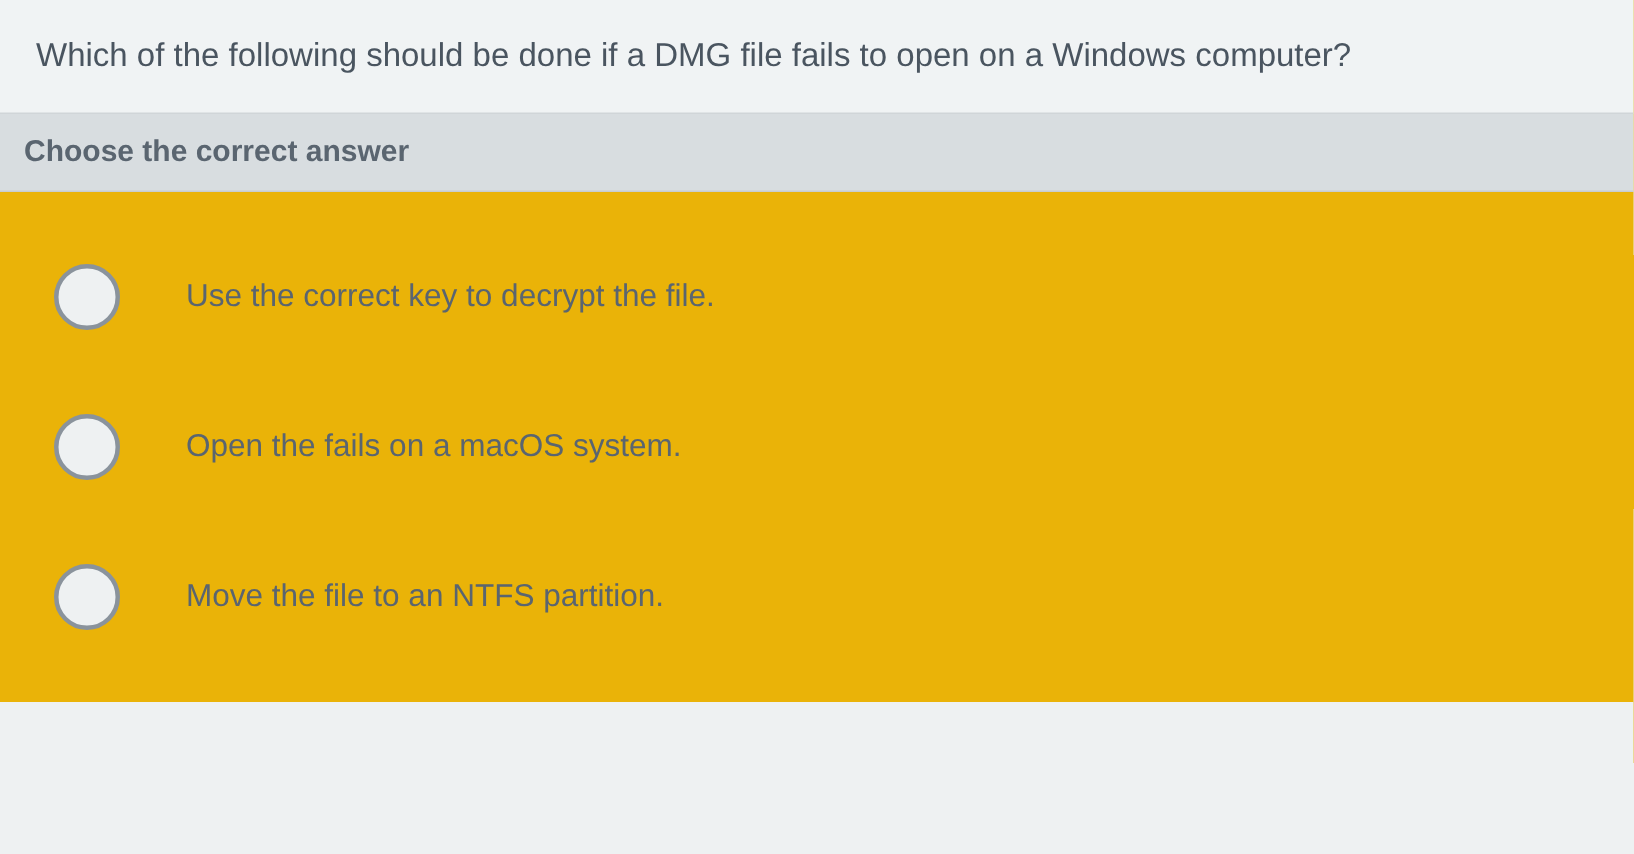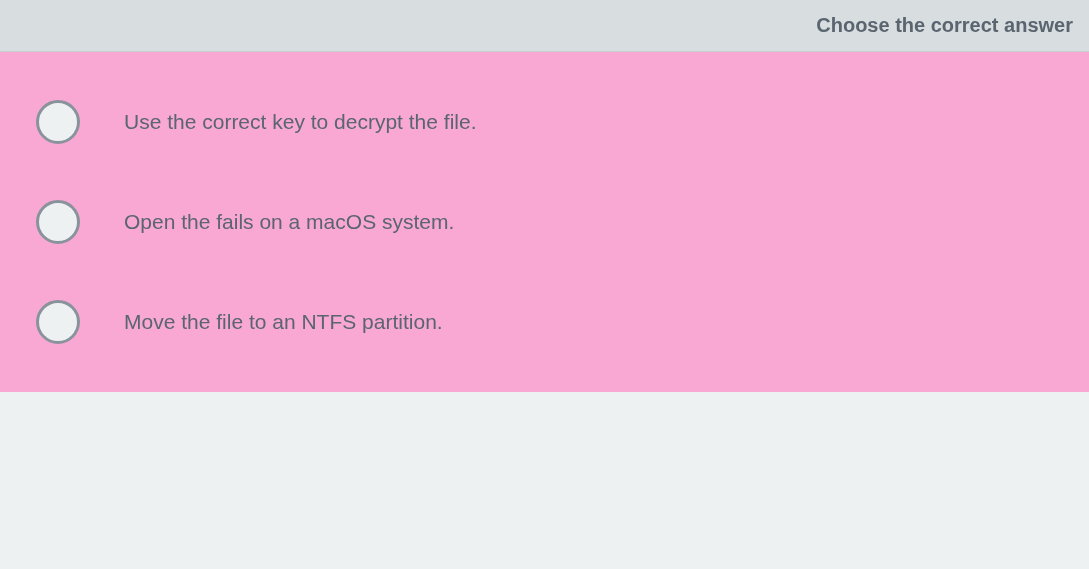--- a/index.html
+++ b/index.html
@@ -32,25 +32,24 @@
     }
     .instruction-bar {
       background: #d8dde0;
       padding: 14px 16px;
       border-bottom: 1px solid #c8cdd0;
     }
     .instruction-text {
       font-size: 20px;
       color: #5a6570;
       font-weight: 600;
-      text-align: right;
     }
     .options-container {
       padding: 20px 24px;
-      background: #f9a8d4;
+      background: #eab308;
     }
     .option-row {
       display: flex;
       align-items: center;
       padding: 28px 12px;
       cursor: pointer;
     }
     .radio-circle {
       width: 44px;
       height: 44px;
@@ -64,20 +63,23 @@
       color: #5a6570;
       margin-left: 44px;
       font-weight: 400;
     }
   </style>
 </head>
 <body>
 
 <div class="question-container">
 
+  <div class="question-header">
+    <div class="question-text">Which of the following should be done if a DMG file fails to open on a Windows computer?</div>
+  </div>
 
   <div class="instruction-bar">
     <div class="instruction-text">Choose the correct answer</div>
   </div>
 
   <div class="options-container">
 
     <div class="option-row">
       <div class="radio-circle"></div>
       <div class="option-label">Use the correct key to decrypt the file.</div>

